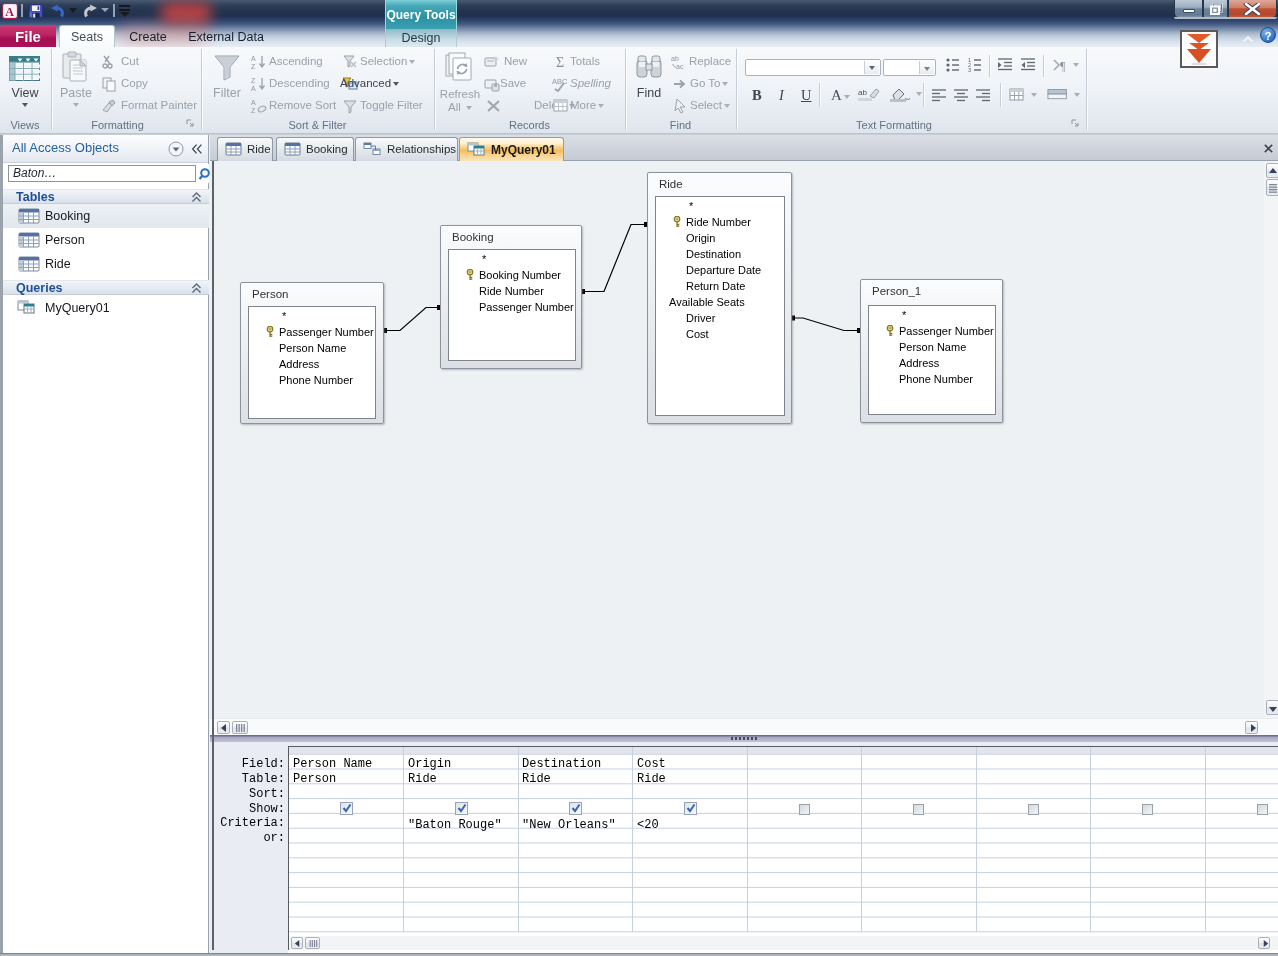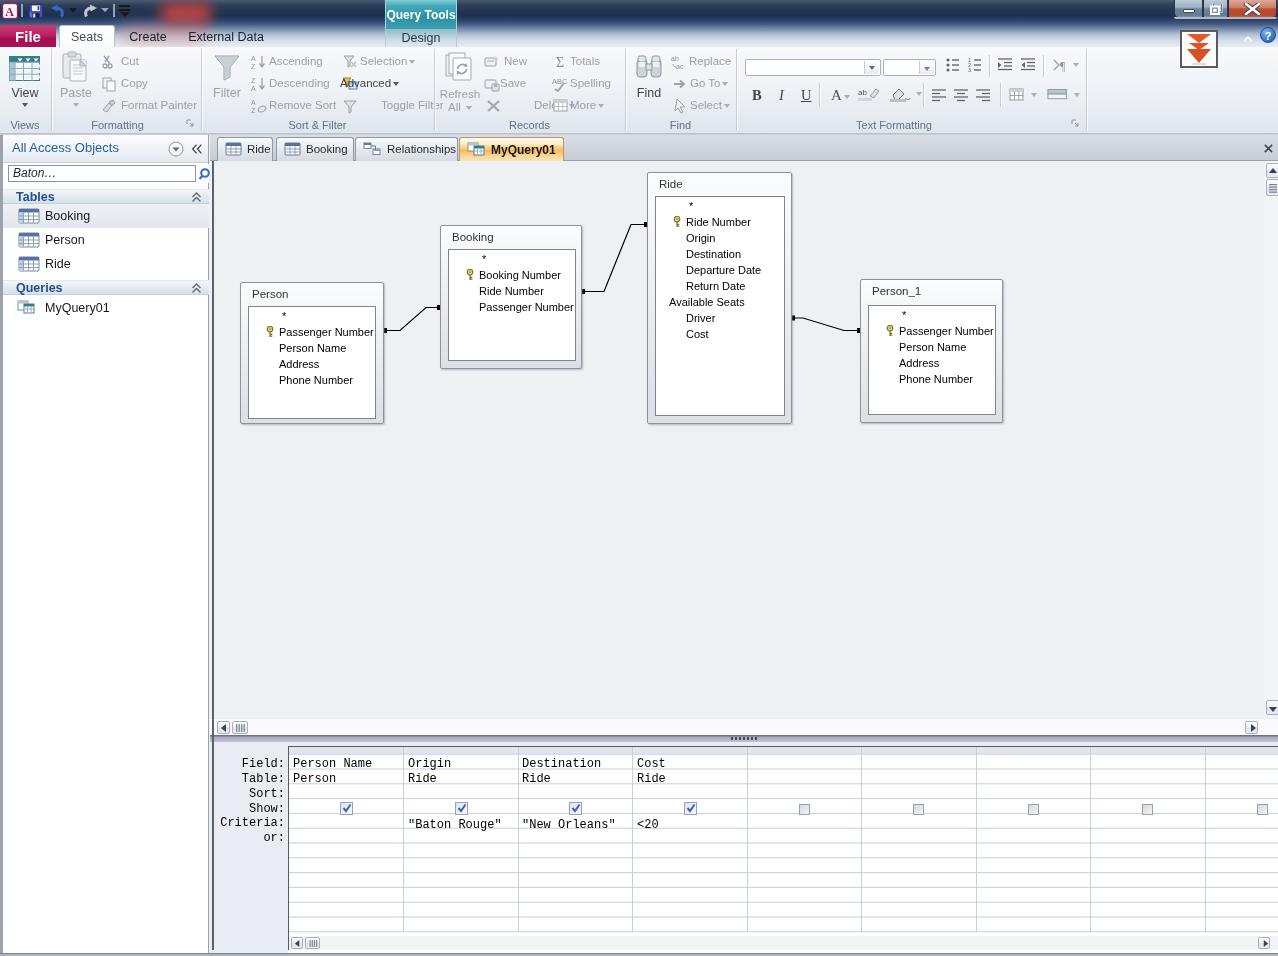--- a/index.html
+++ b/index.html
@@ -220,21 +220,21 @@
     <div class="rtxt abs" style="left:360px;top:4px;">Selection<span class="drop"></span></div>
     <svg class="ico16" style="left:342px;top:29px" viewBox="0 0 16 16">
       <path d="M1 2h8l-3 4v4l-2 1V6z" fill="#f4c53a" stroke="#8f7a2a"></path>
       <rect x="7" y="6" width="8" height="7" fill="#dce9f7" stroke="#5f7ea6"></rect>
       <rect x="7" y="6" width="8" height="2.4" fill="#9dbce0"></rect>
     </svg>
     <div class="rtxt en abs" style="left:340px;top:26px;">Advanced<span class="drop" style="border-top-color:#555"></span></div>
     <svg class="ico16" style="left:342px;top:51px" viewBox="0 0 16 16">
       <path d="M2 3h12l-5 6v5l-2 1V9z" fill="#dde1e6" stroke="#9aa1a8"></path>
     </svg>
-    <div class="rtxt abs" style="left:360px;top:48px;margin-left:21px;">Toggle Filter</div>
+    <div class="rtxt abs" style="left:360px;top:48px;">Toggle Filter</div>
     <div class="glabel abs" style="left:201px;width:233px;">Sort &amp; Filter</div>
     <div class="gsep abs" style="left:434px;top:2px;"></div>
 
     <svg class="ico32" style="left:444px;top:4px" viewBox="0 0 32 32">
       <rect x="2" y="4" width="16" height="21" fill="#f2f4f6" stroke="#a2aab2"></rect>
       <rect x="5" y="2" width="16" height="21" fill="#f7f9fa" stroke="#a2aab2"></rect>
       <rect x="9" y="7" width="18" height="22" rx="1" fill="#fbfcfd" stroke="#a2aab2"></rect>
       <g fill="none" stroke="#9aa1a8" stroke-width="1.6">
         <path d="M13.5 18a5 5 0 019-2.5"></path>
         <path d="M22.5 18a5 5 0 01-9 2.5"></path>
@@ -260,21 +260,21 @@
     </svg>
     <div class="rtxt abs" style="left:502px;top:48px;margin-left:32px;">Delete<span class="drop"></span></div>
     <svg class="ico16" style="left:554px;top:7px" viewBox="0 0 16 16">
       <text x="2" y="13" font-size="14" fill="#868d95" font-family="Liberation Serif">Σ</text>
     </svg>
     <div class="rtxt abs" style="left:570px;top:4px;">Totals</div>
     <svg class="ico16" style="left:552px;top:29px" viewBox="0 0 16 16">
       <text x="0" y="8" font-size="7.5" fill="#8d959d" font-family="Liberation Sans">ABC</text>
       <path d="M3 13l3 2 6-8" stroke="#9aa1a8" stroke-width="1.8" fill="none"></path>
     </svg>
-    <div class="rtxt abs" style="left:570px;top:26px;">Spelling</div>
+    <div class="rtxt abs" style="left:570px;top:26px;font-style:italic;">Spelling</div>
     <svg class="ico16" style="left:553px;top:51px" viewBox="0 0 16 16">
       <rect x="1" y="2" width="13" height="11" fill="#fff" stroke="#9aa1a8"></rect>
       <rect x="1" y="2" width="13" height="3" fill="#c8cfd5"></rect>
       <line x1="1" y1="8.5" x2="14" y2="8.5" stroke="#b9c0c7"></line>
       <line x1="5.5" y1="5" x2="5.5" y2="13" stroke="#b9c0c7"></line>
       <line x1="9.8" y1="5" x2="9.8" y2="13" stroke="#b9c0c7"></line>
     </svg>
     <div class="rtxt abs" style="left:570px;top:48px;">More<span class="drop"></span></div>
     <div class="glabel abs" style="left:434px;width:191px;">Records</div>
     <div class="gsep abs" style="left:625px;top:2px;"></div>

